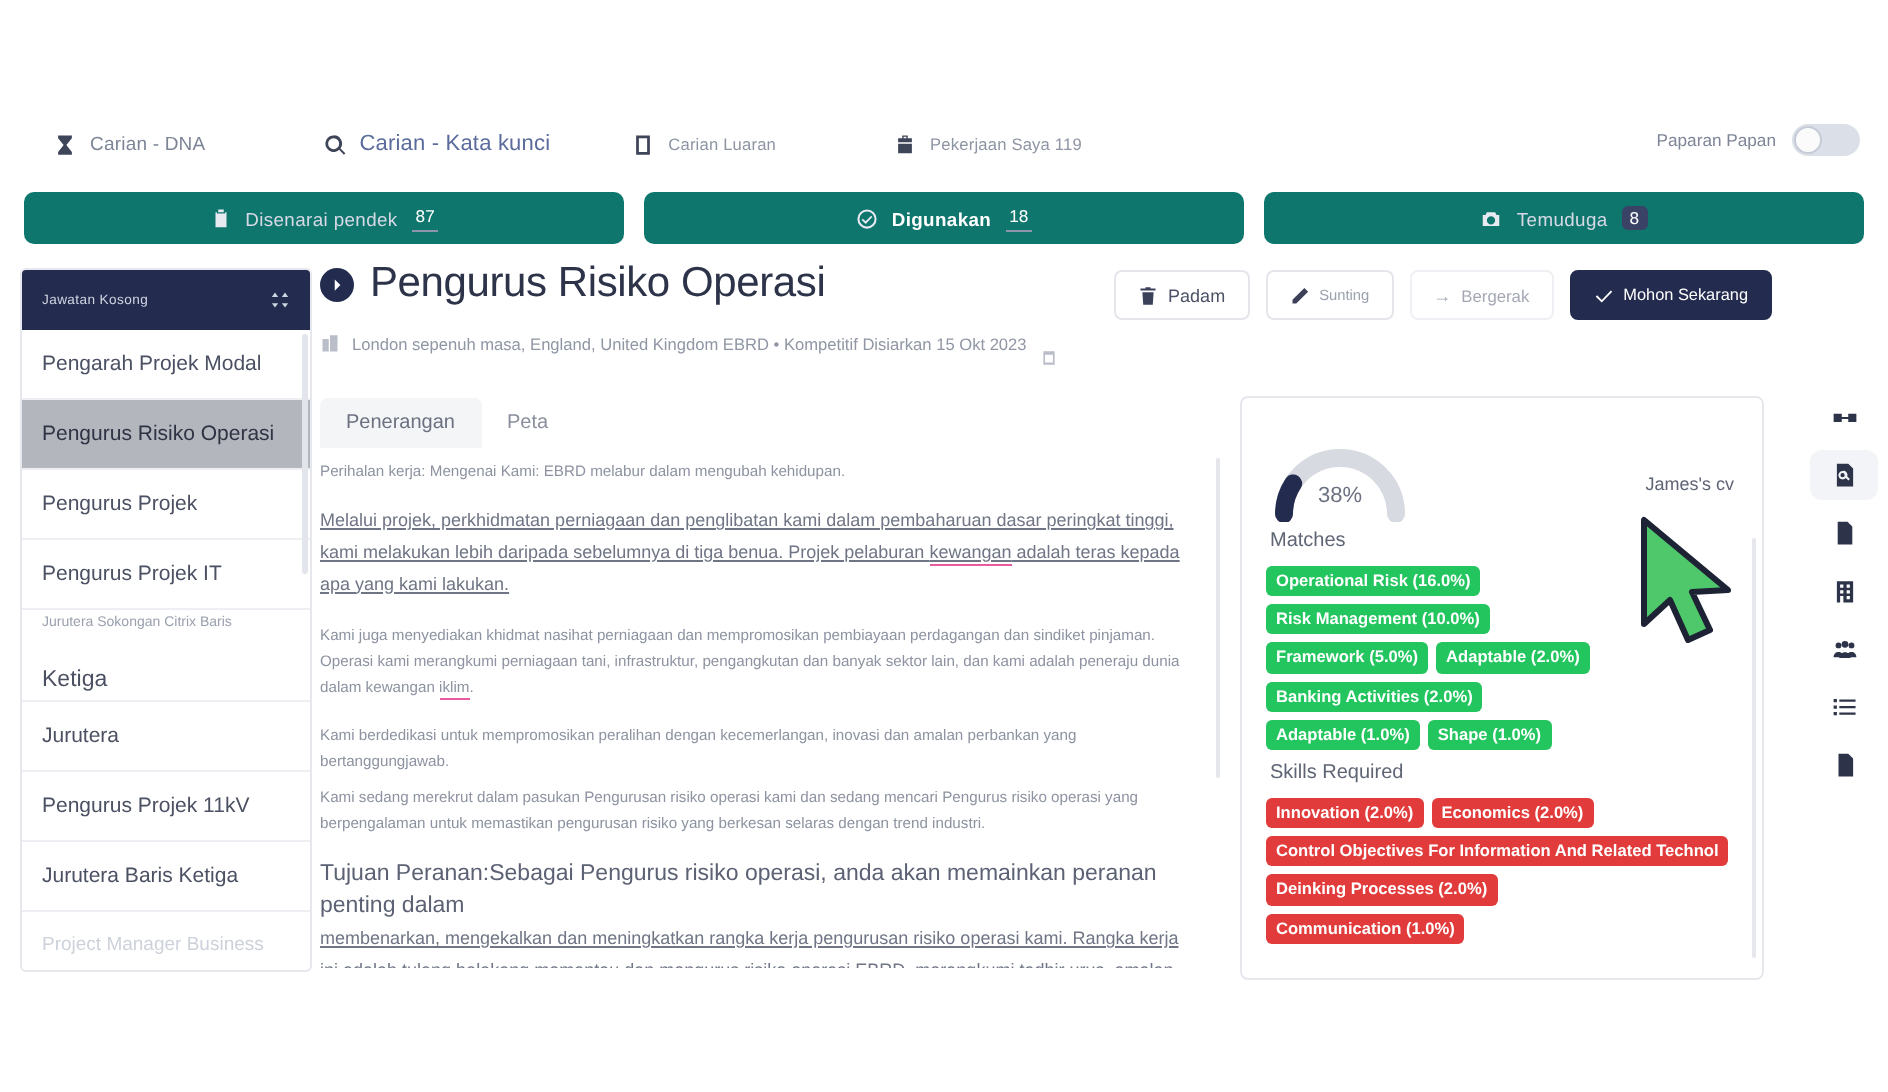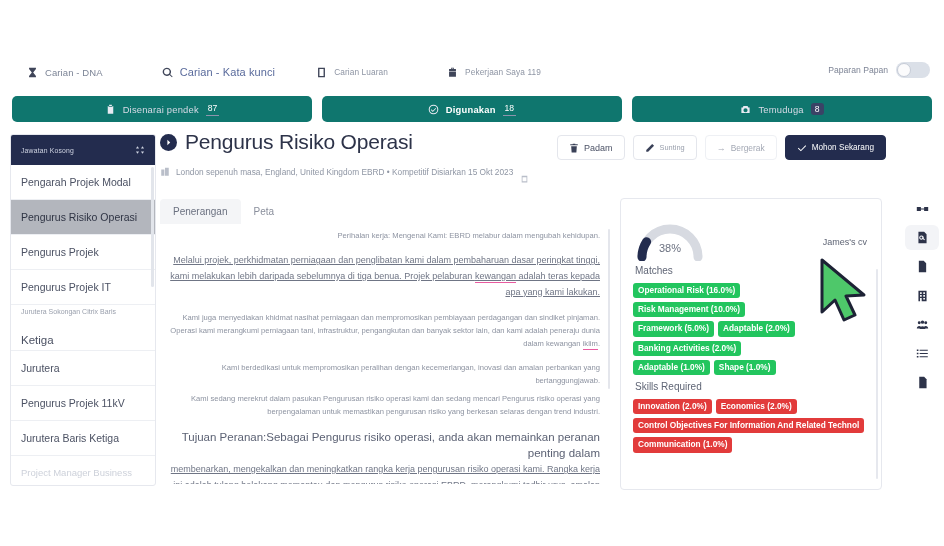--- a/index.html
+++ b/index.html
@@ -110,21 +110,21 @@
   }
   .tab.active { background: #f4f5f7; color: #6b7180; }
 
   .descpanel {
     margin-top: 5px; width: 450px; height: 255px; overflow: hidden;
     position: relative; padding-right: 10px;
   }
   .p-line { font-size: 7.6px; color: #8d93a1; line-height: 1.72; }
   .p-line.mid { font-size: 9px; color: #6f7585; line-height: 1.75; text-decoration: underline; }
   .p-line.lead { font-size: 11.5px; color: #5c6274; line-height: 1.45; }
-  .p-block { margin-bottom: 11px; text-align: right; }
+  .p-block { margin-bottom: 11px; }
   .u-pink { border-bottom: 1.5px solid #e85ba0; padding-bottom: 1px; }
   .desc-scroll {
     position: absolute; right: 0; top: 0; width: 2px; height: 160px;
     background: #e4e6ec; border-radius: 2px;
   }
 
   
   .actions { position: absolute; right: 58px; top: 135px; display: flex; gap: 8px; }
   .actbtn {
     height: 25px; border: 1px solid #e4e6ec; border-radius: 4px; background: #fff;
@@ -425,20 +425,23 @@
 
     <div class="mc-section-label" style="margin-top:6px">Skills Required</div>
     <div class="tagrow">
       <span class="tag red">Innovation (2.0%)</span>
       <span class="tag red">Economics (2.0%)</span>
     </div>
     <div class="tagrow" style="flex-wrap:nowrap;overflow:hidden">
       <span class="tag red">Control Objectives For Information And Related Technol</span>
     </div>
     <div class="tagrow">
+      <span class="tag red">Deinking Processes (2.0%)</span>
+    </div>
+    <div class="tagrow">
       <span class="tag red">Communication (1.0%)</span>
     </div>
   </div>
 
   <div class="cursor">
     <svg width="54" height="66" viewBox="0 0 54 66">
       <path d="M4 2 L4 54 L17 42 L26 62 L37 57 L28 38 L46 37 Z" fill="#4ec86a" stroke="#1d2235" stroke-width="3" stroke-linejoin="round"></path>
     </svg>
   </div>
 

